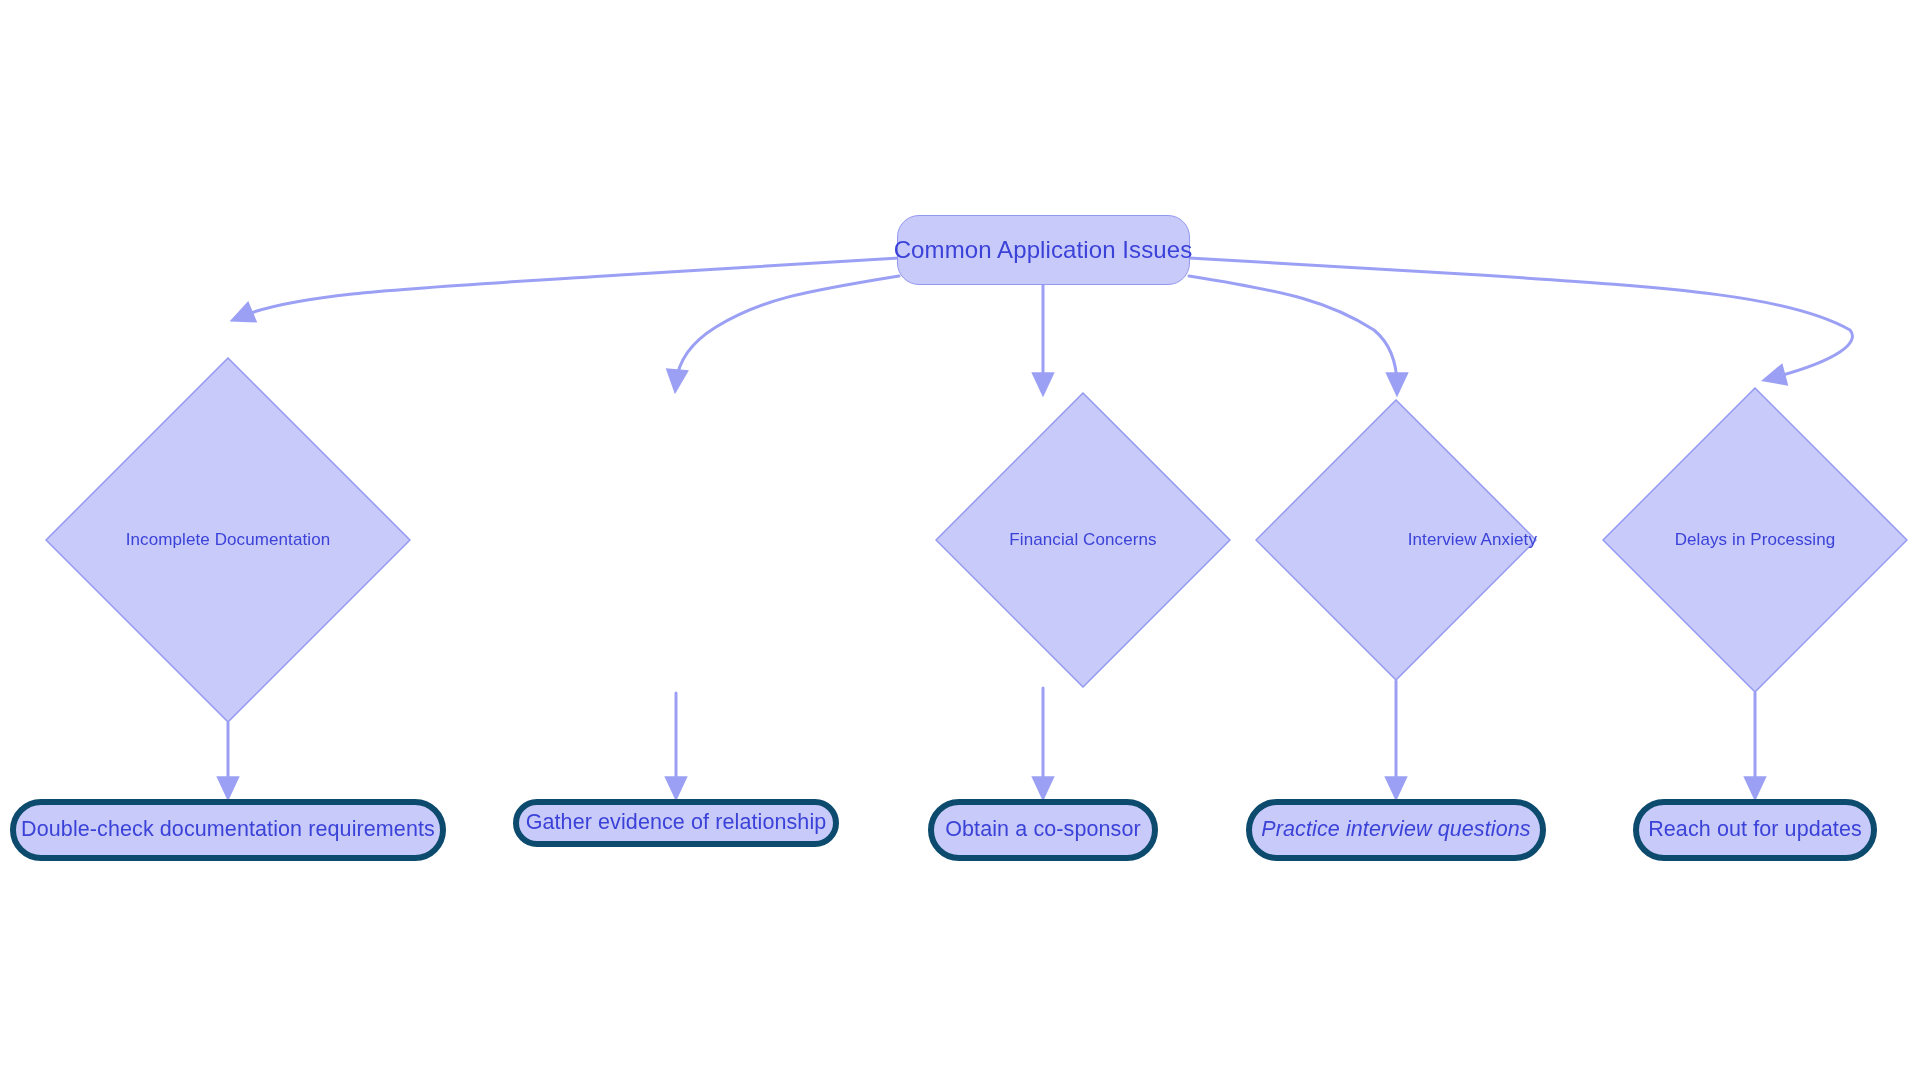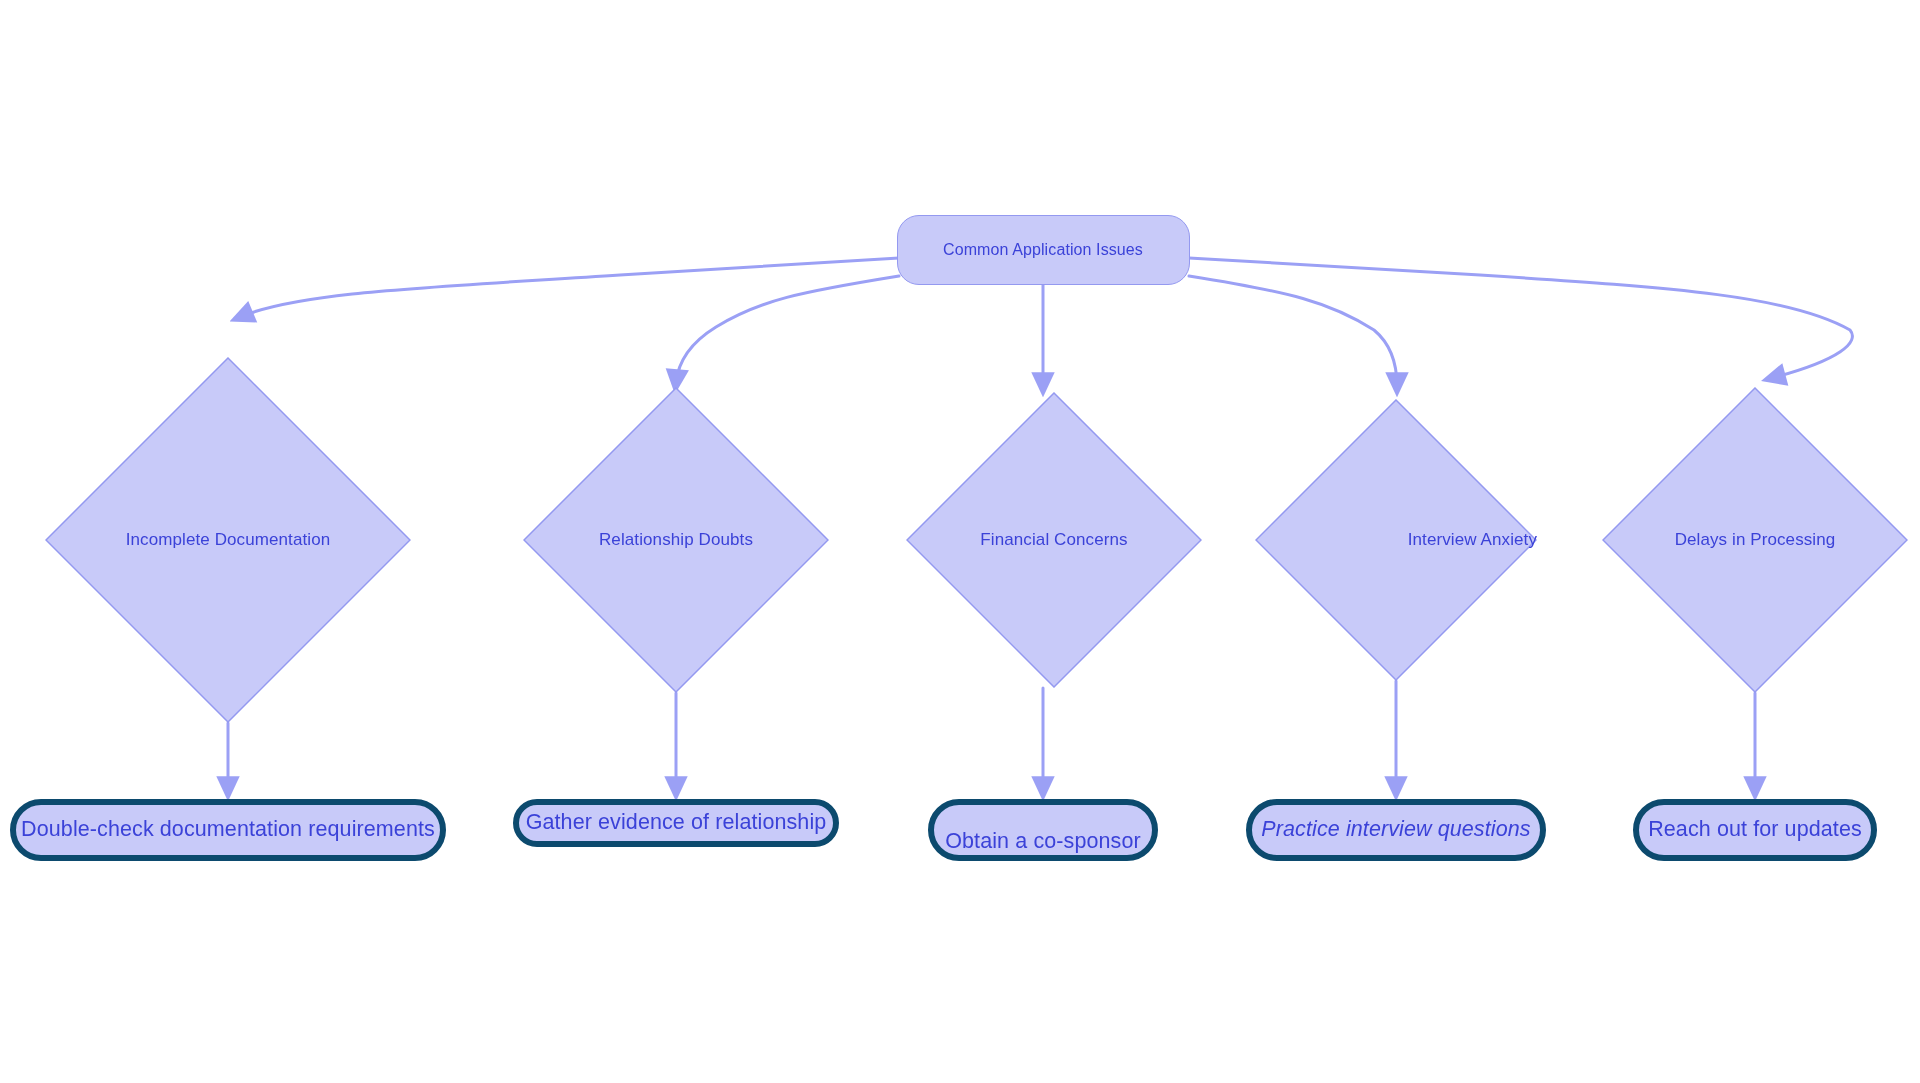--- a/index.html
+++ b/index.html
@@ -60,21 +60,21 @@
     position: relative;
     color: #3b42d8;
     font-family: "Liberation Sans", sans-serif;
     font-size: 21px;
     font-weight: 400;
     letter-spacing: 0.1px;
     line-height: 1.2;
     white-space: nowrap;
     pointer-events: none;
   }
-  .node-root .node-label { font-size: 16px; }
+  .node-root .node-label { font-size: 24px; }
   .node-decision .node-label { font-size: 17px; }
   .node-action .node-label { font-size: 21.5px; }
 </style>
 </head>
 <body>
 
 <div id="stage">
 
   <svg id="edge-layer" viewBox="0 0 1920 1083" width="1920" height="1083" xmlns="http://www.w3.org/2000/svg">
     <defs>
@@ -104,28 +104,22 @@
     <span class="node-label">Common Application Issues</span>
   </div>
 
   <div class="node node-decision" style="left:45px; top:357px; width:366px; height:366px;">
     <svg class="diamond-svg" viewBox="0 0 366 366" preserveAspectRatio="none">
       <polygon points="183,1 365,183 183,365 1,183" fill="#c8caf9" stroke="#9499f0" stroke-width="1.5"></polygon>
     </svg>
     <span class="node-label">Incomplete Documentation</span>
   </div>
 
-  <div class="node node-decision" style="left:523px; top:387px; width:306px; height:306px;">
-    <svg class="diamond-svg" viewBox="0 0 306 306" preserveAspectRatio="none">
-      <polygon points="153,1 305,153 153,305 1,153" fill="#c8caf9" stroke="#9499f0" stroke-width="1.5"></polygon>
-    </svg>
-    <span class="node-label">Relationship Doubts</span>
-  </div>
 
-  <div class="node node-decision" style="left:906px; top:392px; width:296px; height:296px;">
+  <div class="node node-decision" style="left:935px; top:392px; width:296px; height:296px;">
     <svg class="diamond-svg" viewBox="0 0 296 296" preserveAspectRatio="none">
       <polygon points="148,1 295,148 148,295 1,148" fill="#c8caf9" stroke="#9499f0" stroke-width="1.5"></polygon>
     </svg>
     <span class="node-label">Financial Concerns</span>
   </div>
 
   <div class="node node-decision" style="left:1255px; top:399px; width:282px; height:282px;justify-content:flex-end;">
     <svg class="diamond-svg" viewBox="0 0 282 282" preserveAspectRatio="none">
       <polygon points="141,1 281,141 141,281 1,141" fill="#c8caf9" stroke="#9499f0" stroke-width="1.5"></polygon>
     </svg>
@@ -140,21 +134,21 @@
   </div>
 
   <div class="node node-action" style="left:10px; top:799px; width:436px; height:62px;">
     <span class="node-label">Double-check documentation requirements</span>
   </div>
 
   <div class="node node-action" style="left:513px; top:799px; width:326px; height:48px;">
     <span class="node-label">Gather evidence of relationship</span>
   </div>
 
-  <div class="node node-action" style="left:928px; top:799px; width:230px; height:62px;align-items:flex-end;">
+  <div class="node node-action" style="left:928px; top:799px; width:230px; height:62px;">
     <span class="node-label">Obtain a co-sponsor</span>
   </div>
 
   <div class="node node-action" style="left:1246px; top:799px; width:300px; height:62px;font-style:italic;">
     <span class="node-label">Practice interview questions</span>
   </div>
 
   <div class="node node-action" style="left:1633px; top:799px; width:244px; height:62px;align-items:center;">
     <span class="node-label">Reach out for updates</span>
   </div>

